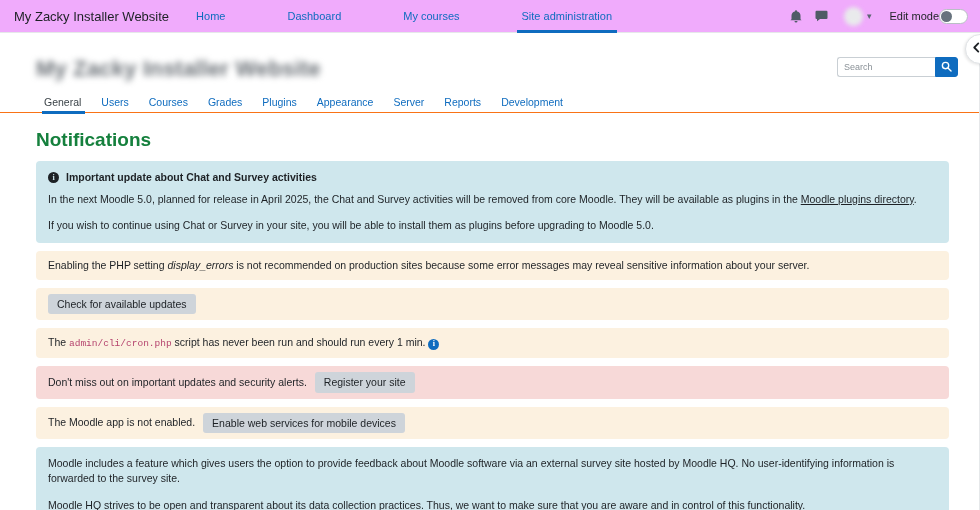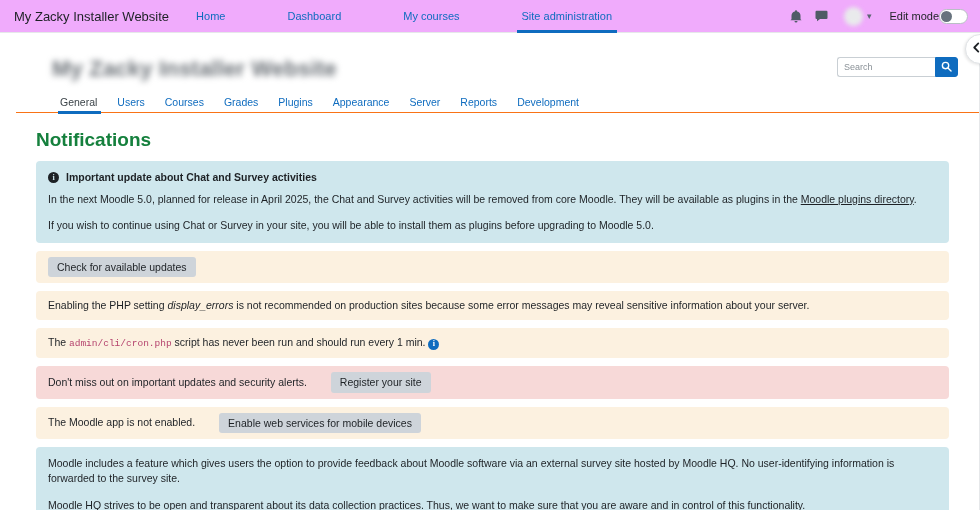--- a/index.html
+++ b/index.html
@@ -81,21 +81,20 @@
   .toggle .knob {
     position: absolute; left: 1px; top: 1px;
     width: 11px; height: 11px; border-radius: 50%;
     background: #67727d;
   }
 
   
   .page-head {
     padding: 14px 0 0 0;
     position: relative;
-    margin-left: 16px;
   }
   .header-inner {
     display: flex;
     align-items: flex-start;
     justify-content: space-between;
     padding: 0 22px 0 36px;
   }
   .site-title {
     font-size: 22px;
     font-weight: bold;
@@ -217,21 +216,21 @@
     border-radius: 3px;
     font-size: 10.5px;
     font-family: "Liberation Sans", sans-serif;
     padding: 5px 9px;
     cursor: pointer;
     line-height: 1;
   }
   .inline-row {
     display: flex;
     align-items: center;
-    gap: 24px;
+    gap: 8px;
     flex-wrap: wrap;
   }
   .mono {
     font-family: "Liberation Mono", monospace;
     font-size: 9.5px;
     color: #b5446e;
   }
   .ital { font-style: italic; }
 
   .alert.compact { padding: 7px 12px; }
@@ -333,26 +332,26 @@
     <div class="alert-title">
       <span class="info-circle">i</span>
       <span>Important update about Chat and Survey activities</span>
     </div>
     <p>
       <span>In the next Moodle 5.0, planned for release in April 2025, the Chat and Survey activities will be removed from core Moodle. They will be available as plugins in the </span><a href="#">Moodle plugins directory</a><span>.</span>
     </p>
     <p>If you wish to continue using Chat or Survey in your site, you will be able to install them as plugins before upgrading to Moodle 5.0.</p>
   </div>
 
+  <div class="alert warn compact">
+    <span>Enabling the PHP setting </span><span class="ital">display_errors</span><span> is not recommended on production sites because some error messages may reveal sensitive information about your server.</span>
+  </div>
+
   <div class="alert warn btnrow">
     <button class="btn-secondary">Check for available updates</button>
-  </div>
-
-  <div class="alert warn compact">
-    <span>Enabling the PHP setting </span><span class="ital">display_errors</span><span> is not recommended on production sites because some error messages may reveal sensitive information about your server.</span>
   </div>
 
   <div class="alert warn compact">
     <span>The </span><span class="mono">admin/cli/cron.php</span><span> script has never been run and should run every 1 min.</span>
     <span class="info-circle blue">i</span>
   </div>
 
   <div class="alert danger btnrow">
     <div class="inline-row">
       <span>Don't miss out on important updates and security alerts.</span>

